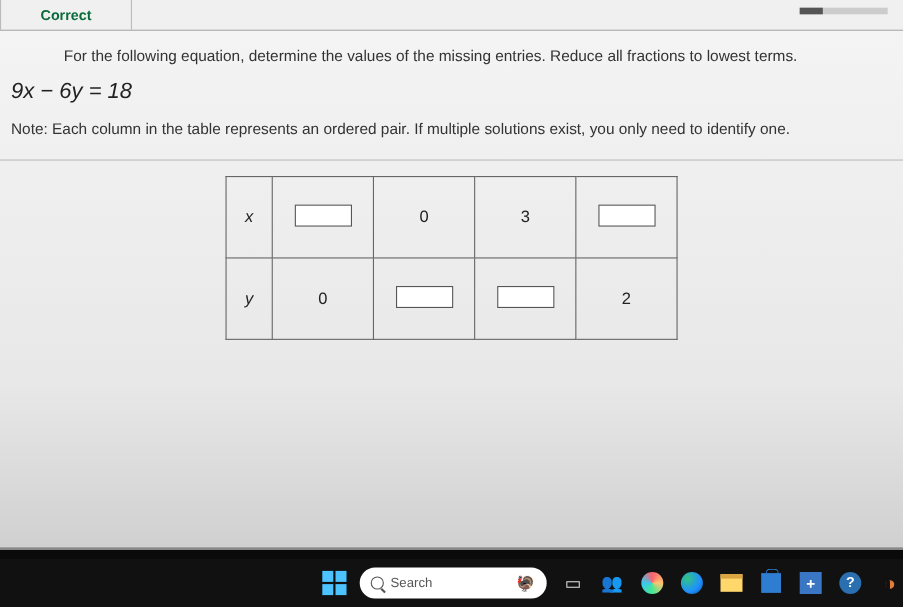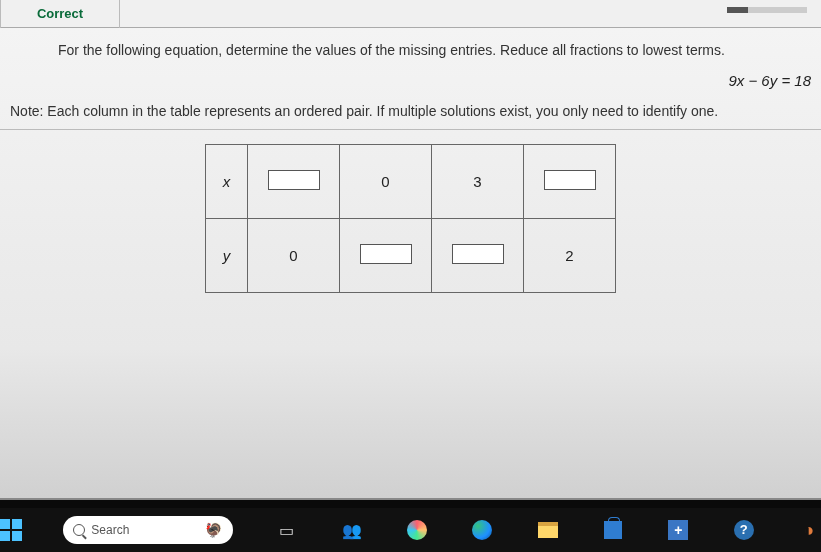--- a/index.html
+++ b/index.html
@@ -53,27 +53,27 @@
       width: 80px; height: 6px;
       background: #ccc;
     }
     .progress-fill { width: 26%; height: 100%; background: #555; }
     .content {
       padding: 14px 10px 0 10px;
       color: #333;
     }
     .instr { font-size: 14px; margin-bottom: 14px; margin-left: 48px; }
     .equation {
-      text-align: right;
-      font-size: 15px;
+      text-align: left;
+      font-size: 20px;
       font-style: italic;
       margin-bottom: 14px;
       color: #222;
     }
-    .note { font-size: 14px; margin-bottom: 10px; color: #333; }
+    .note { font-size: 14px; margin-bottom: 20px; color: #333; }
     hr.divider { border: none; border-top: 1px solid #bbb; margin: 0 -10px 14px -10px; }
     .answer-label { font-size: 14px; font-weight: bold; color: #333; margin-bottom: 30px; }
     .table-wrap { display: flex; justify-content: center; }
     table.ordered {
       border-collapse: collapse;
     }
     table.ordered td {
       border: 1.5px solid #666;
       text-align: center;
       vertical-align: middle;
@@ -89,21 +89,21 @@
       background: #fff;
     }
     
     .taskbar {
       position: absolute;
       left: 0; right: 0; bottom: 0;
       height: 44px;
       background: #111;
       display: flex;
       align-items: center;
-      justify-content: space-between;
+      justify-content: flex-end;
       gap: 12px;
     }
     .start-btn {
       width: 22px; height: 22px;
       display: grid;
       grid-template-columns: 1fr 1fr;
       grid-template-rows: 1fr 1fr;
       gap: 2px;
     }
     .start-btn span:nth-child(1){background:#4cc2ff;}

